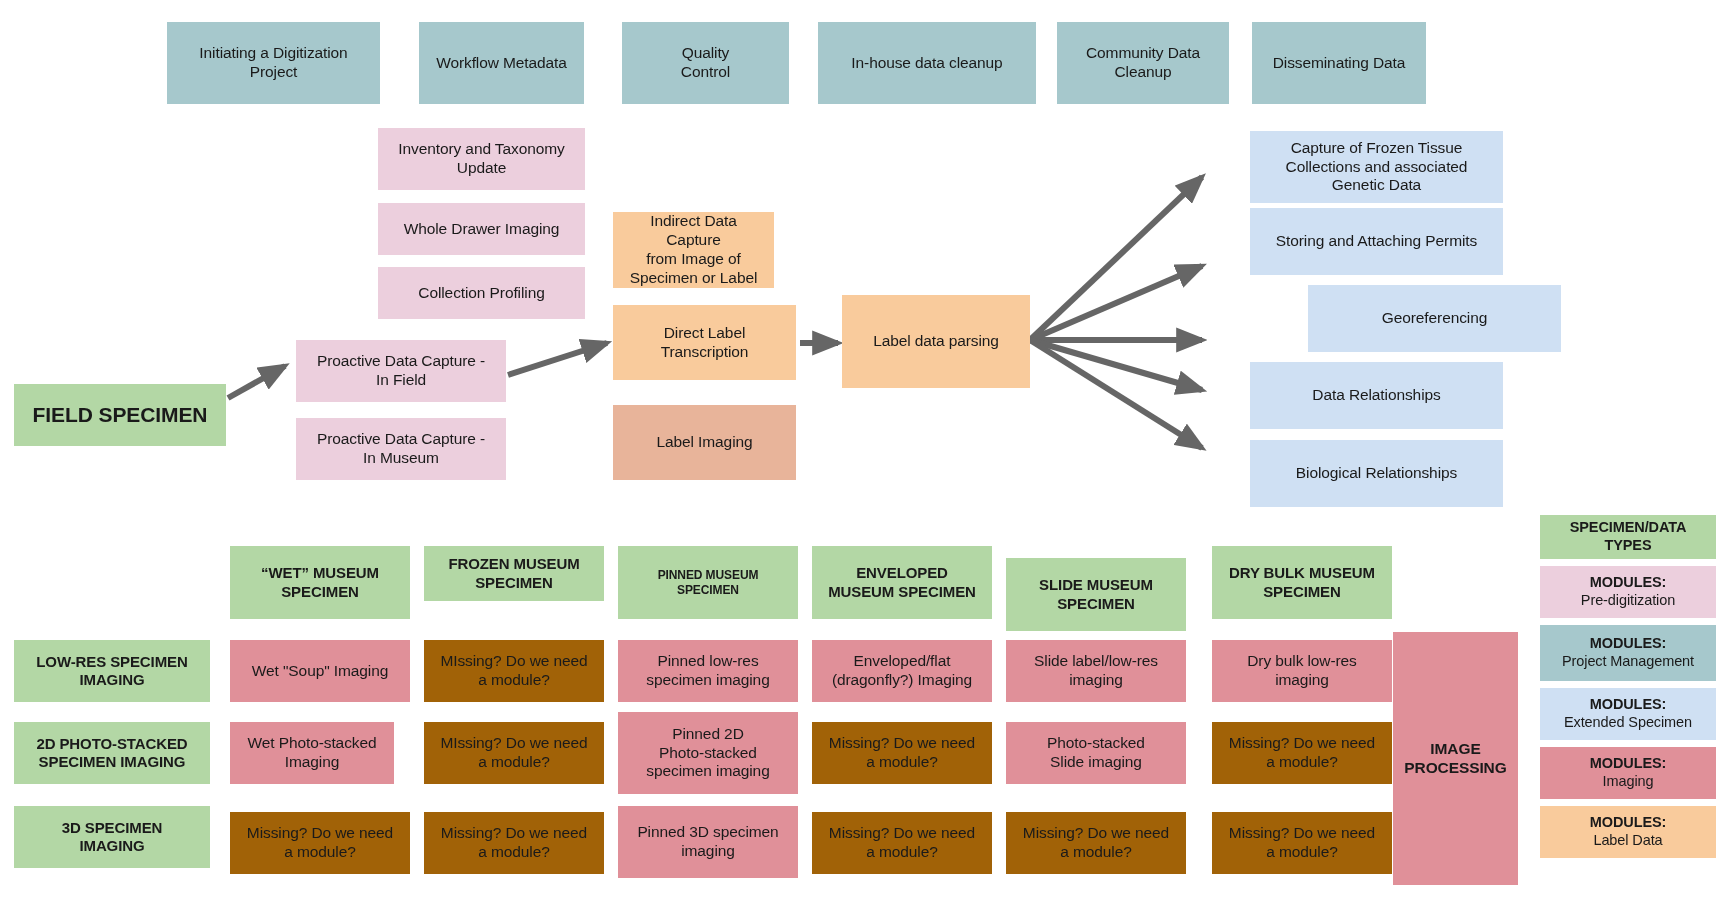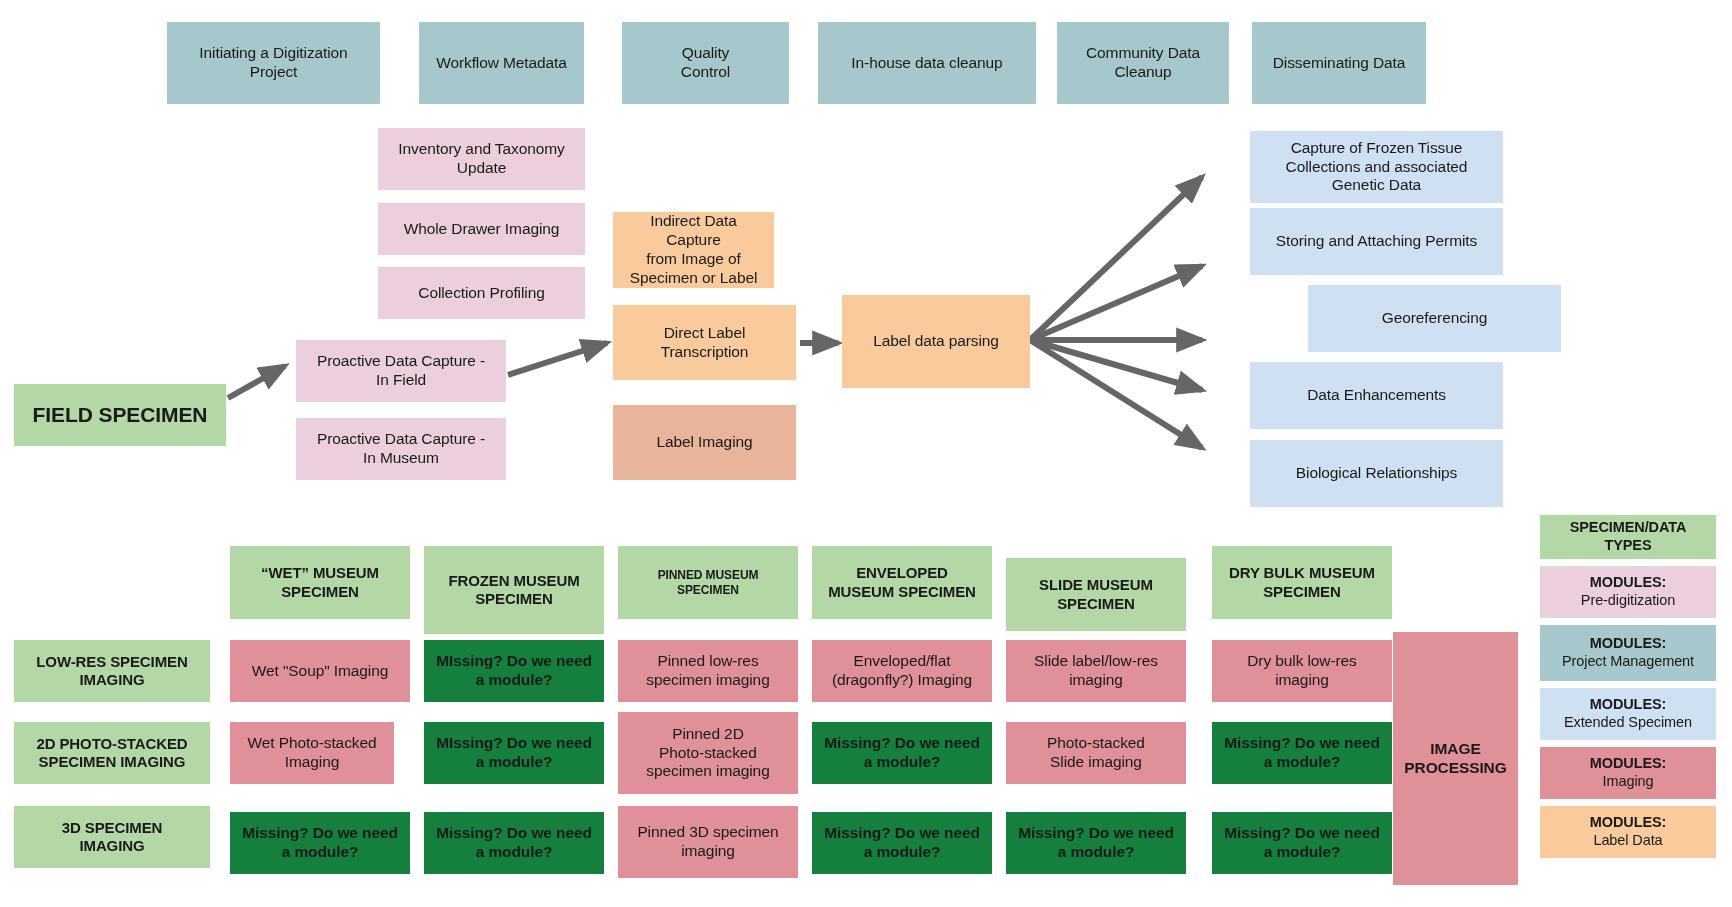--- a/index.html
+++ b/index.html
@@ -31,21 +31,21 @@
   .node.bold { font-weight: bold; }
 
   
   .c-teal     { background: #a6c8cc; }
   .c-pink     { background: #eccfdd; }
   .c-orange   { background: #f9cb9c; }
   .c-salmon   { background: #e8b49a; }
   .c-blue     { background: #cfe0f3; }
   .c-green    { background: #b3d7a5; }
   .c-red      { background: #e09099; }
-  .c-yellow   { background: #15803d; font-weight: bold; }
+  .c-yellow   { background: #a16207; }
 
   svg.arrows {
     position: absolute; left:0; top:0;
     width: 1732px; height: 907px;
     pointer-events: none;
   }
   .legend-title { font-size: 14.5px; }
   .legend-item { font-size: 14.5px; }
   .legend-item b { display:block; }
 </style>
@@ -99,26 +99,26 @@
   <div class="node c-orange" style="left:613px;top:305px;width:183px;height:75px;">Direct Label
 Transcription</div>
   <div class="node c-salmon" style="left:613px;top:405px;width:183px;height:75px;">Label Imaging</div>
   <div class="node c-orange" style="left:842px;top:295px;width:188px;height:93px;">Label data parsing</div>
 
   <div class="node c-blue" style="left:1250px;top:131px;width:253px;height:72px;">Capture of Frozen Tissue
 Collections and associated
 Genetic Data</div>
   <div class="node c-blue" style="left:1250px;top:208px;width:253px;height:67px;">Storing and Attaching Permits</div>
   <div class="node c-blue" style="left:1308px;top:285px;width:253px;height:67px;">Georeferencing</div>
-  <div class="node c-blue" style="left:1250px;top:362px;width:253px;height:67px;">Data Enhancements</div>
+  <div class="node c-blue" style="left:1250px;top:362px;width:253px;height:67px;">Data Relationships</div>
   <div class="node c-blue" style="left:1250px;top:440px;width:253px;height:67px;">Biological Relationships</div>
 
   <div class="node c-green bold" style="left:230px;top:546px;width:180px;height:73px;font-size:15px;">“WET” MUSEUM
 SPECIMEN</div>
-  <div class="node c-green bold" style="left:424px;top:546px;width:180px;height:88px;font-size:15px;">FROZEN MUSEUM
+  <div class="node c-green bold" style="left:424px;top:546px;width:180px;height:55px;font-size:15px;">FROZEN MUSEUM
 SPECIMEN</div>
   <div class="node c-green bold" style="left:618px;top:546px;width:180px;height:73px;font-size:12px;">PINNED MUSEUM
 SPECIMEN</div>
   <div class="node c-green bold" style="left:812px;top:546px;width:180px;height:73px;font-size:15px;">ENVELOPED
 MUSEUM SPECIMEN</div>
   <div class="node c-green bold" style="left:1006px;top:546px;width:180px;height:73px;font-size:15px;margin-top:12px;">SLIDE MUSEUM
 SPECIMEN</div>
   <div class="node c-green bold" style="left:1212px;top:546px;width:180px;height:73px;font-size:15px;">DRY BULK MUSEUM
 SPECIMEN</div>
 

